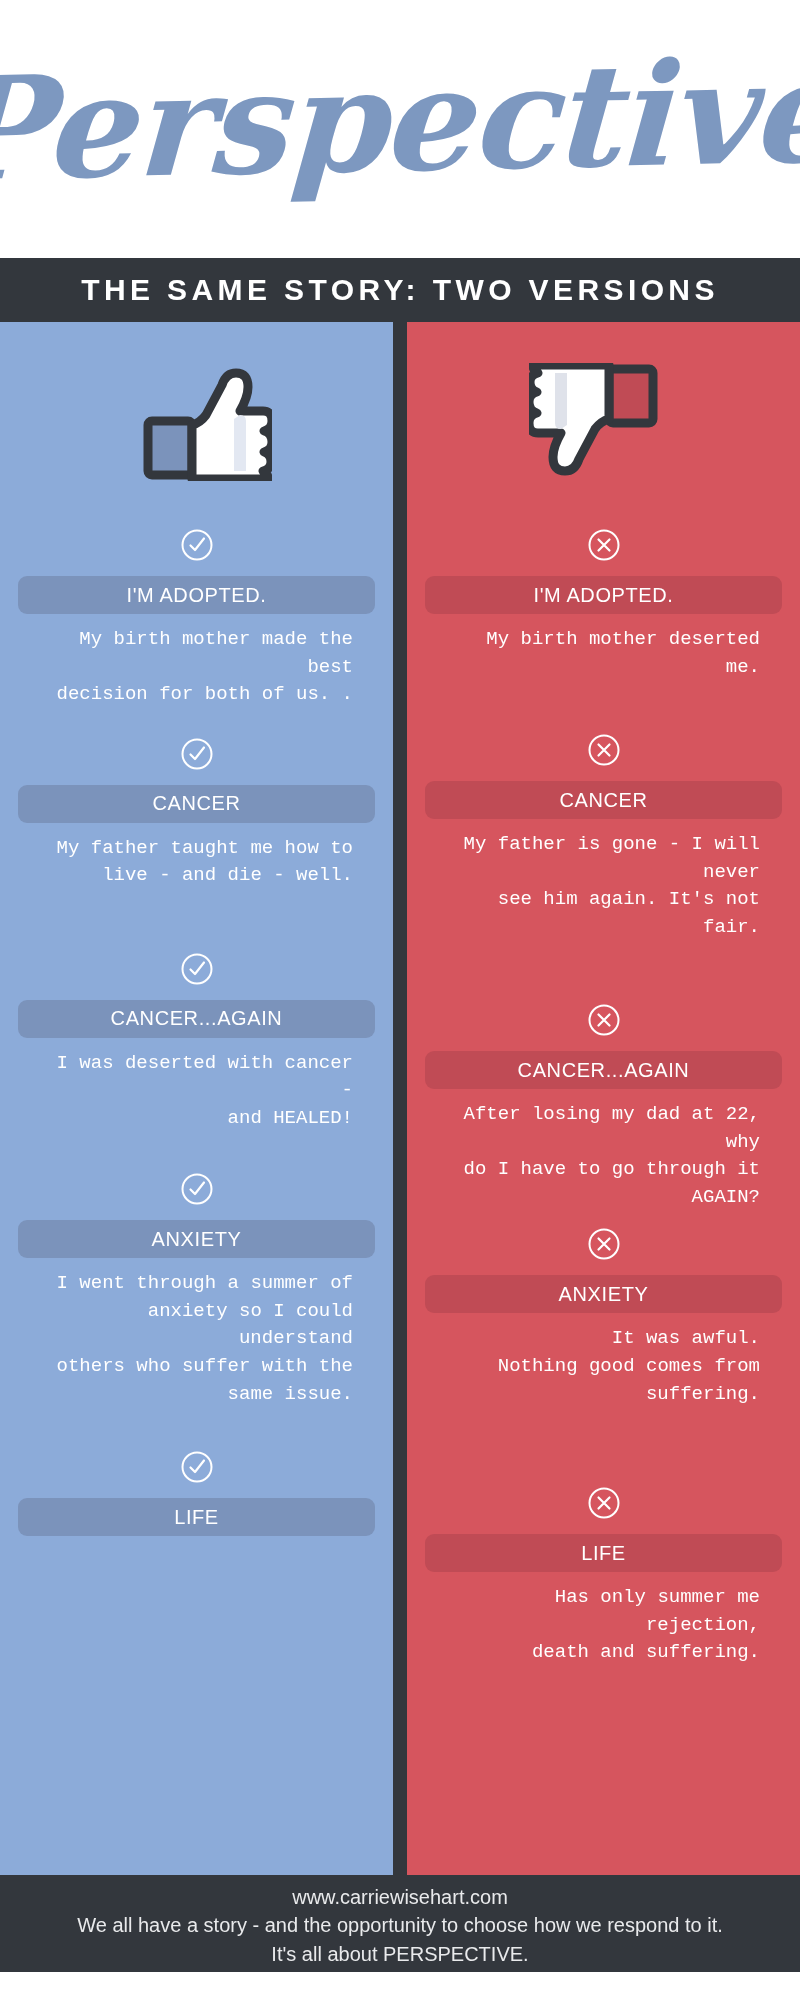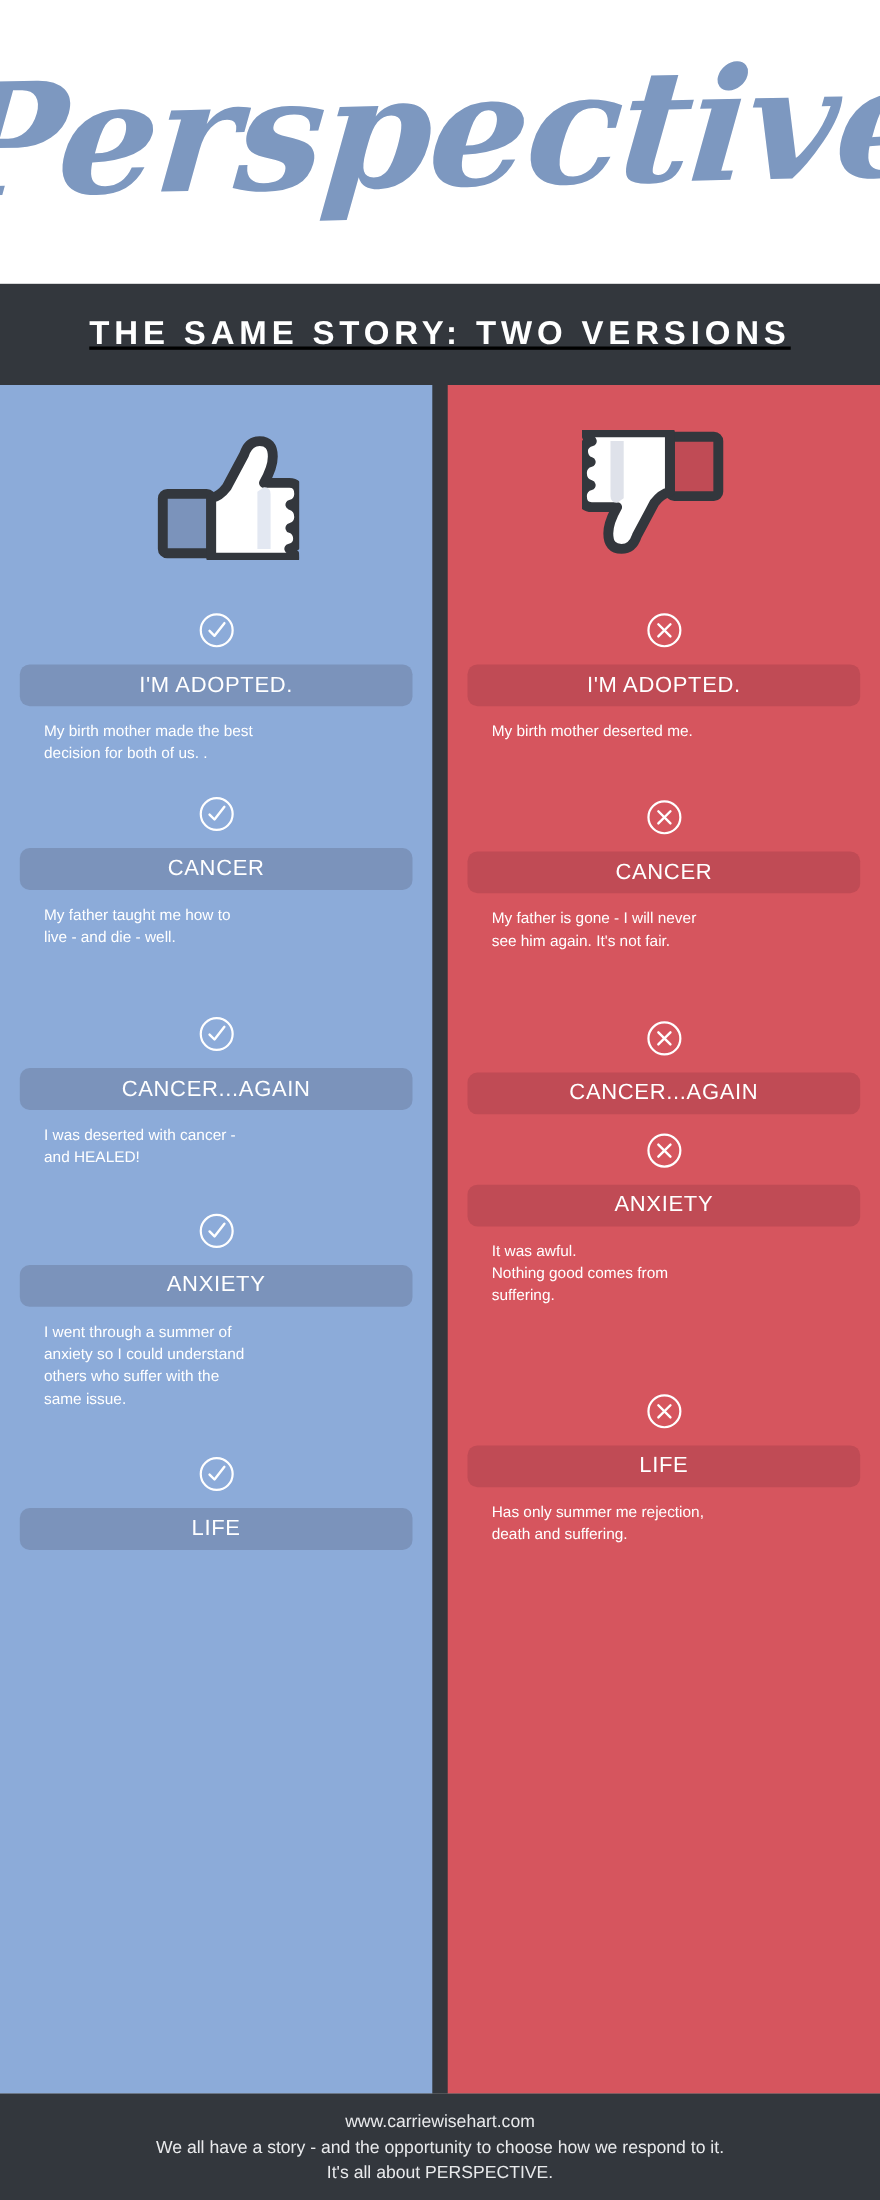--- a/index.html
+++ b/index.html
@@ -31,26 +31,25 @@
     font-size: 142px;
     line-height: 1;
     color: #7d98c0;
     letter-spacing: -2px;
     transform: skewX(-6deg) rotate(-1.2deg);
     padding-bottom: 18px;
   }
 
   
   .subheader {
-    height: 92px;
+    height: 64px;
     background: #33373d;
     display: flex;
     align-items: center;
     justify-content: center;
-    text-decoration: underline;
   }
   .subheader-text {
     color: #ffffff;
     font-size: 30px;
     font-weight: 700;
     letter-spacing: 4.4px;
     white-space: nowrap;
     font-family: "Liberation Sans", sans-serif;
   }
 
@@ -103,41 +102,41 @@
     color: #ffffff;
     font-size: 20px;
     font-weight: 400;
     letter-spacing: 0.6px;
     white-space: nowrap;
     font-family: "Liberation Sans", sans-serif;
   }
 
   .body-text {
     color: #ffffff;
-    font-size: 14px;
+    font-size: 19px;
     line-height: 1.45;
-    text-align: left;
+    text-align: right;
     padding: 12px 22px 0 22px;
-    font-family: Liberation Sans, sans-serif;
+    font-family: Liberation Mono, monospace;
     white-space: pre-line;
   }
 
   
   .footer {
     height: 97px;
     background: #33373d;
     display: flex;
     flex-direction: column;
     align-items: center;
     justify-content: center;
     padding-top: 4px;
   }
   .footer-line {
     color: #e9eaec;
-    font-size: 16px;
+    font-size: 20px;
     line-height: 1.42;
     text-align: center;
     font-family: "Liberation Sans", sans-serif;
   }
 </style>
 </head>
 <body>
 
 <div id="page">
 
@@ -283,20 +282,23 @@
         <div class="section" style="margin-top:56px">
           <div class="mark-wrap">
             <svg class="mark-svg" width="34" height="34" viewBox="0 0 34 34">
               <circle cx="17" cy="17" r="14.5" fill="none" stroke="#ffffff" stroke-width="2"></circle>
               <path d="M11.5 11.5 L22.5 22.5 M22.5 11.5 L11.5 22.5" fill="none" stroke="#ffffff" stroke-width="2.2" stroke-linecap="round"></path>
             </svg>
           </div>
           <div class="pill pill-right">
             <span class="pill-text">CANCER...AGAIN</span>
           </div>
+          <div class="body-text">After losing my dad at 22, why
+do I have to go through it
+AGAIN?</div>
         </div>
 
         <div class="section" style="margin-top:10px">
           <div class="mark-wrap">
             <svg class="mark-svg" width="34" height="34" viewBox="0 0 34 34">
               <circle cx="17" cy="17" r="14.5" fill="none" stroke="#ffffff" stroke-width="2"></circle>
               <path d="M11.5 11.5 L22.5 22.5 M22.5 11.5 L11.5 22.5" fill="none" stroke="#ffffff" stroke-width="2.2" stroke-linecap="round"></path>
             </svg>
           </div>
           <div class="pill pill-right">

